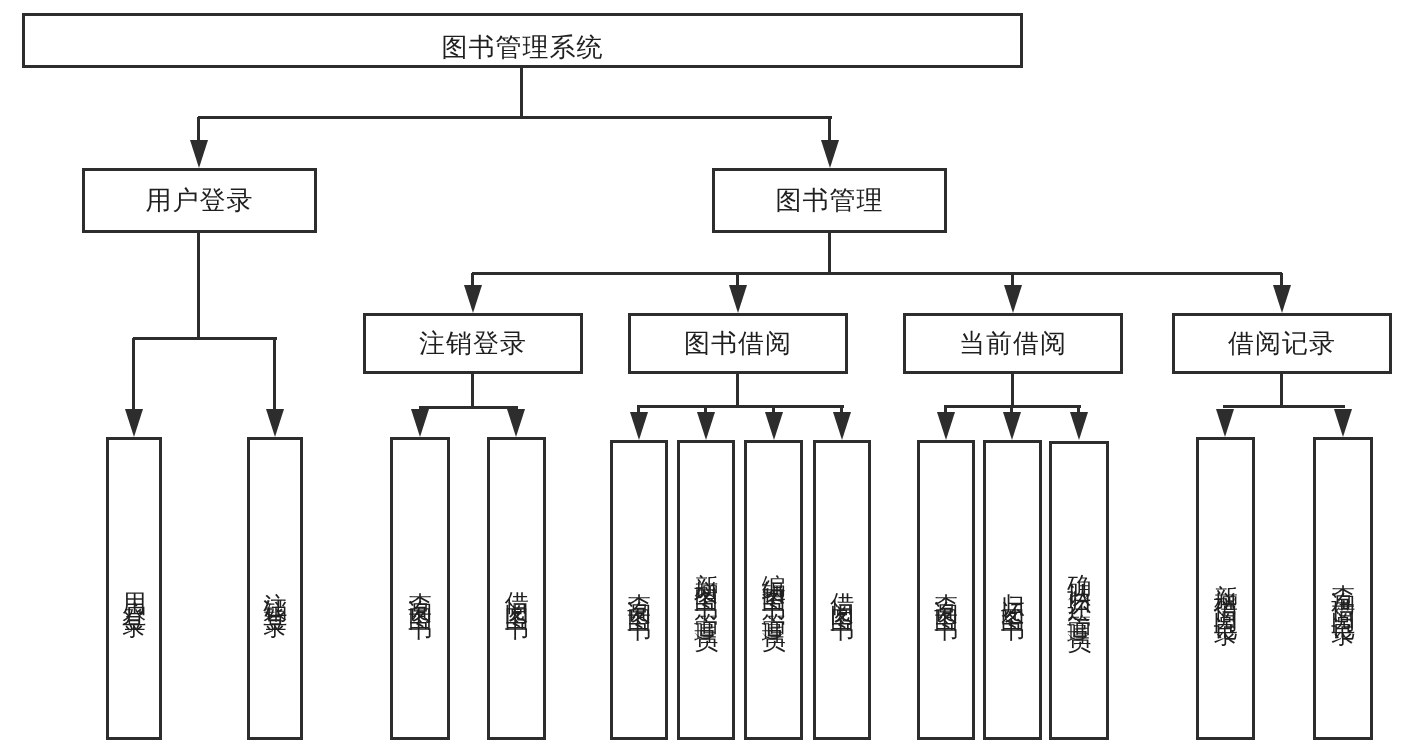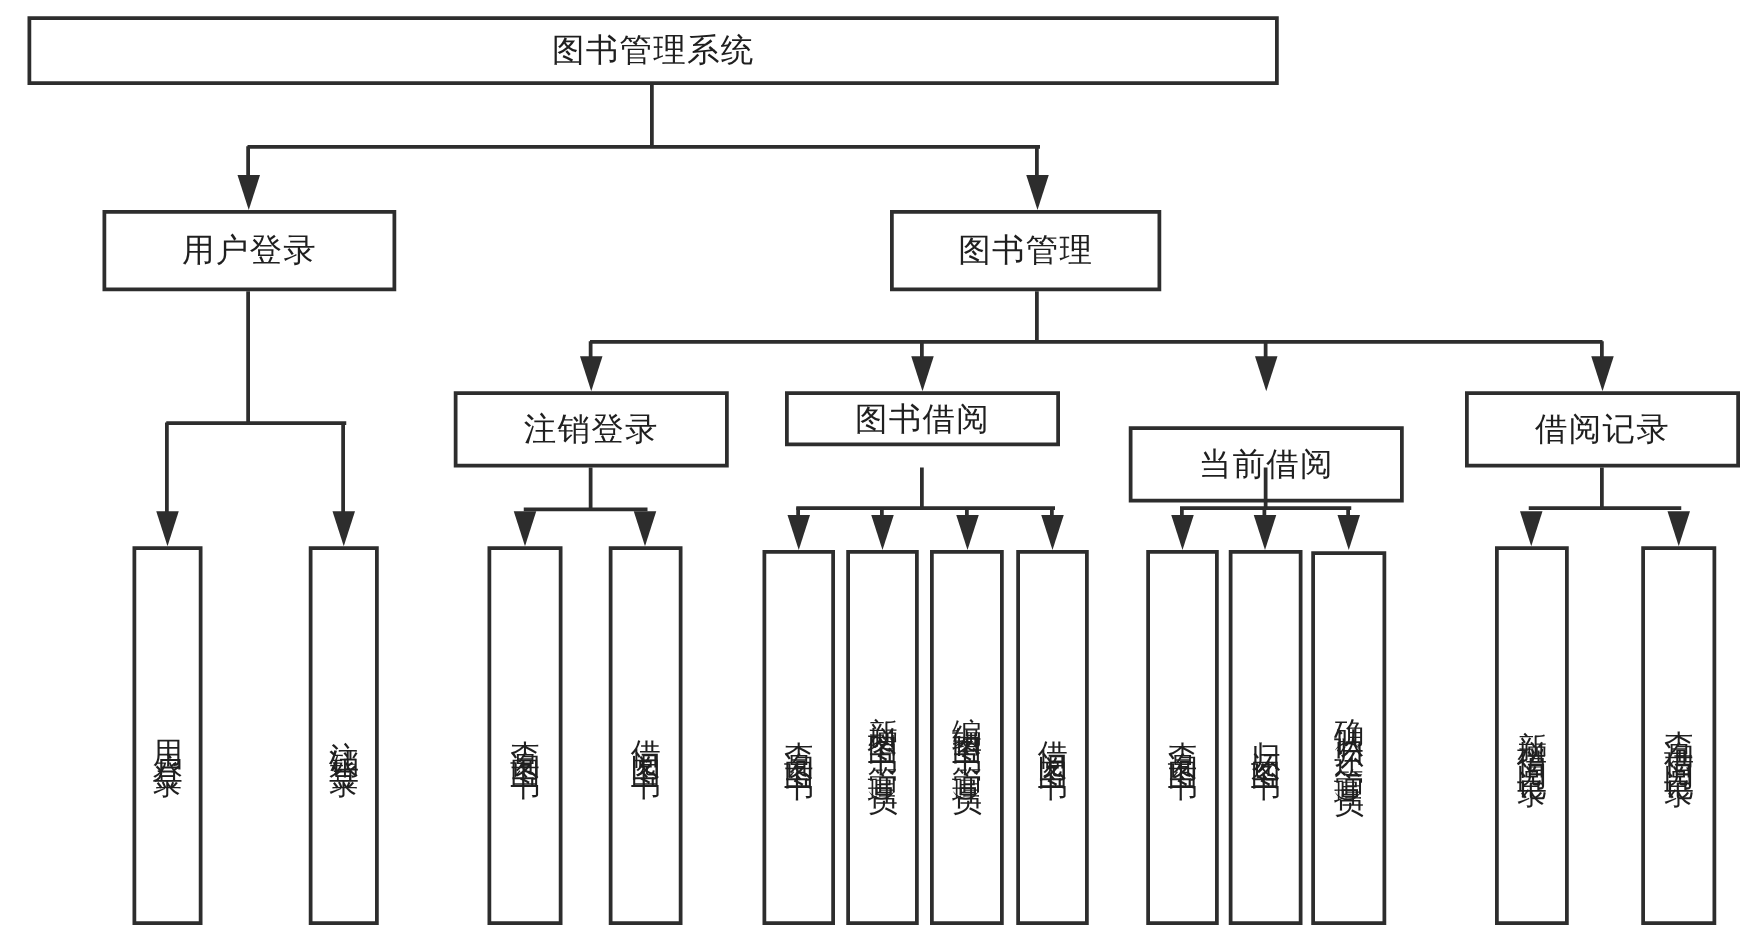--- a/index.html
+++ b/index.html
@@ -51,35 +51,35 @@
     color: rgba(195,195,195,0.95);
     white-space: nowrap;
     z-index: 5;
   }
 </style>
 </head>
 <body>
 
 <div id="stage">
 
-  <div class="node hnode" style="left:22px; top:13px; width:1001px; height:55px;">
+  <div class="node hnode" style="left:22px; top:13px; width:1001px; height:55px;align-items:flex-end;">
     <span>图书管理系统</span>
   </div>
 
   <div class="vl" style="left:520px; top:68px; height:49px;"></div>
   <div class="hl" style="left:198px; top:116px; width:634px;"></div>
   <div class="vl" style="left:197px; top:117px; height:24px;"></div>
   <div class="arrow" style="left:190px; top:140px;"></div>
   <div class="vl" style="left:828px; top:117px; height:24px;"></div>
   <div class="arrow" style="left:821px; top:140px;"></div>
 
   <div class="node hnode" style="left:82px; top:168px; width:235px; height:65px;">
     <span>用户登录</span>
   </div>
-  <div class="node hnode" style="left:712px; top:168px; width:217px; height:65px;">
+  <div class="node hnode" style="left:712px; top:168px; width:235px; height:65px;">
     <span>图书管理</span>
   </div>
 
   <div class="vl" style="left:197px; top:233px; height:106px;"></div>
   <div class="hl" style="left:133px; top:337px; width:144px;"></div>
   <div class="vl" style="left:132px; top:338px; height:72px;"></div>
   <div class="arrow" style="left:125px; top:409px;"></div>
   <div class="vl" style="left:273px; top:338px; height:72px;"></div>
   <div class="arrow" style="left:266px; top:409px;"></div>
 
@@ -90,24 +90,24 @@
   <div class="vl" style="left:736px; top:273px; height:13px;"></div>
   <div class="arrow" style="left:729px; top:285px;"></div>
   <div class="vl" style="left:1011px; top:273px; height:13px;"></div>
   <div class="arrow" style="left:1004px; top:285px;"></div>
   <div class="vl" style="left:1280px; top:273px; height:13px;"></div>
   <div class="arrow" style="left:1273px; top:285px;"></div>
 
   <div class="node hnode" style="left:363px; top:313px; width:220px; height:61px;">
     <span>注销登录</span>
   </div>
-  <div class="node hnode" style="left:628px; top:313px; width:220px; height:44px;">
+  <div class="node hnode" style="left:628px; top:313px; width:220px; height:61px;">
     <span>图书借阅</span>
   </div>
-  <div class="node hnode" style="left:903px; top:313px; width:220px; height:61px;margin-top:28px;">
+  <div class="node hnode" style="left:903px; top:313px; width:220px; height:61px;">
     <span>当前借阅</span>
   </div>
   <div class="node hnode" style="left:1172px; top:313px; width:220px; height:61px;">
     <span>借阅记录</span>
   </div>
 
   <div class="vl" style="left:471px; top:374px; height:34px;"></div>
   <div class="hl" style="left:419px; top:406px; width:99px;"></div>
   <div class="arrow" style="left:411px; top:409px;"></div>
   <div class="arrow" style="left:507px; top:409px;"></div>

